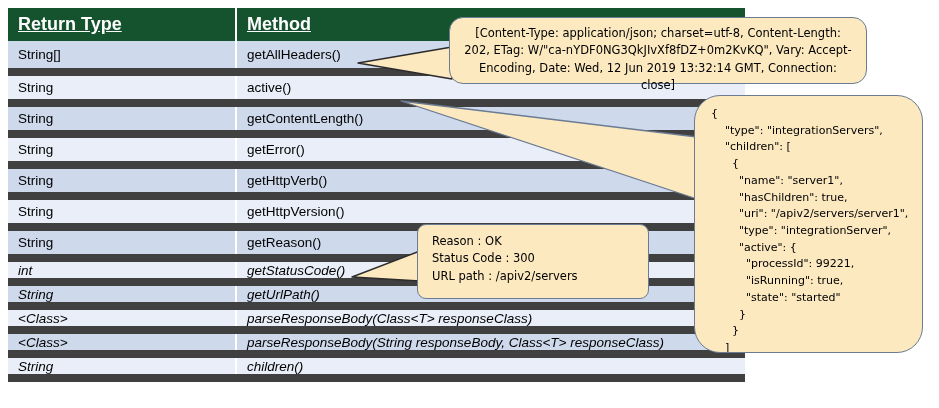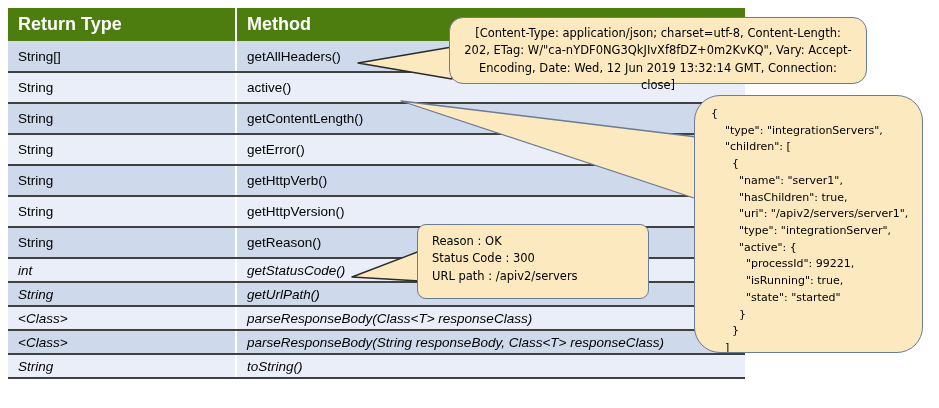--- a/index.html
+++ b/index.html
@@ -21,40 +21,41 @@
     left: 8px;
     top: 8px;
     width: 737px;
     border-collapse: collapse;
     table-layout: fixed;
   }
   #api-table col.c-return { width: 228px; }
   #api-table col.c-method { width: 509px; }
 
   #api-table thead th {
-    background: #4d7c0f;
+    background: #14532d;
     color: #ffffff;
     font-size: 18px;
     font-weight: bold;
     text-align: left;
     padding: 6px 15px 6px 10px;
     height: 29px;
     border: none;
     box-sizing: border-box;
+    text-decoration: underline;
   }
   #api-table thead th.th-method {
     border-left: 2px solid #ffffff;
   }
 
   #api-table tbody td {
     font-size: 13.5px;
     color: #000000;
     padding: 0 0 0 10px;
     border: none;
-    border-bottom: 2px solid #404040;
+    border-bottom: 8px solid #404040;
     box-sizing: border-box;
     white-space: nowrap;
   }
   #api-table tbody td.td-method {
     border-left: 2px solid #ffffff;
   }
   #api-table tbody tr.tall td { height: 31px; }
   #api-table tbody tr.short td { height: 24px; font-style: italic; }
   #api-table tbody tr.dark td  { background: #ced9ec; }
   #api-table tbody tr.light td { background: #e9eef8; }
@@ -180,21 +181,21 @@
     <tr class="short light">
       <td class="td-return">&lt;Class&gt;</td>
       <td class="td-method">parseResponseBody(Class&lt;T&gt; responseClass)</td>
     </tr>
     <tr class="short dark">
       <td class="td-return">&lt;Class&gt;</td>
       <td class="td-method">parseResponseBody(String responseBody, Class&lt;T&gt; responseClass)</td>
     </tr>
     <tr class="short light">
       <td class="td-return">String</td>
-      <td class="td-method">toString()</td>
+      <td class="td-method">children()</td>
     </tr>
   </tbody>
 </table>
 
 <div class="callout" id="callout-headers">[Content-Type: application/json; charset=utf-8, Content-Length: 202, ETag: W/"ca-nYDF0NG3QkJIvXf8fDZ+0m2KvKQ", Vary: Accept-Encoding, Date: Wed, 12 Jun 2019 13:32:14 GMT, Connection: close]</div>
 
 <div class="callout" id="callout-json">{
     "type": "integrationServers",
     "children": [
       {

